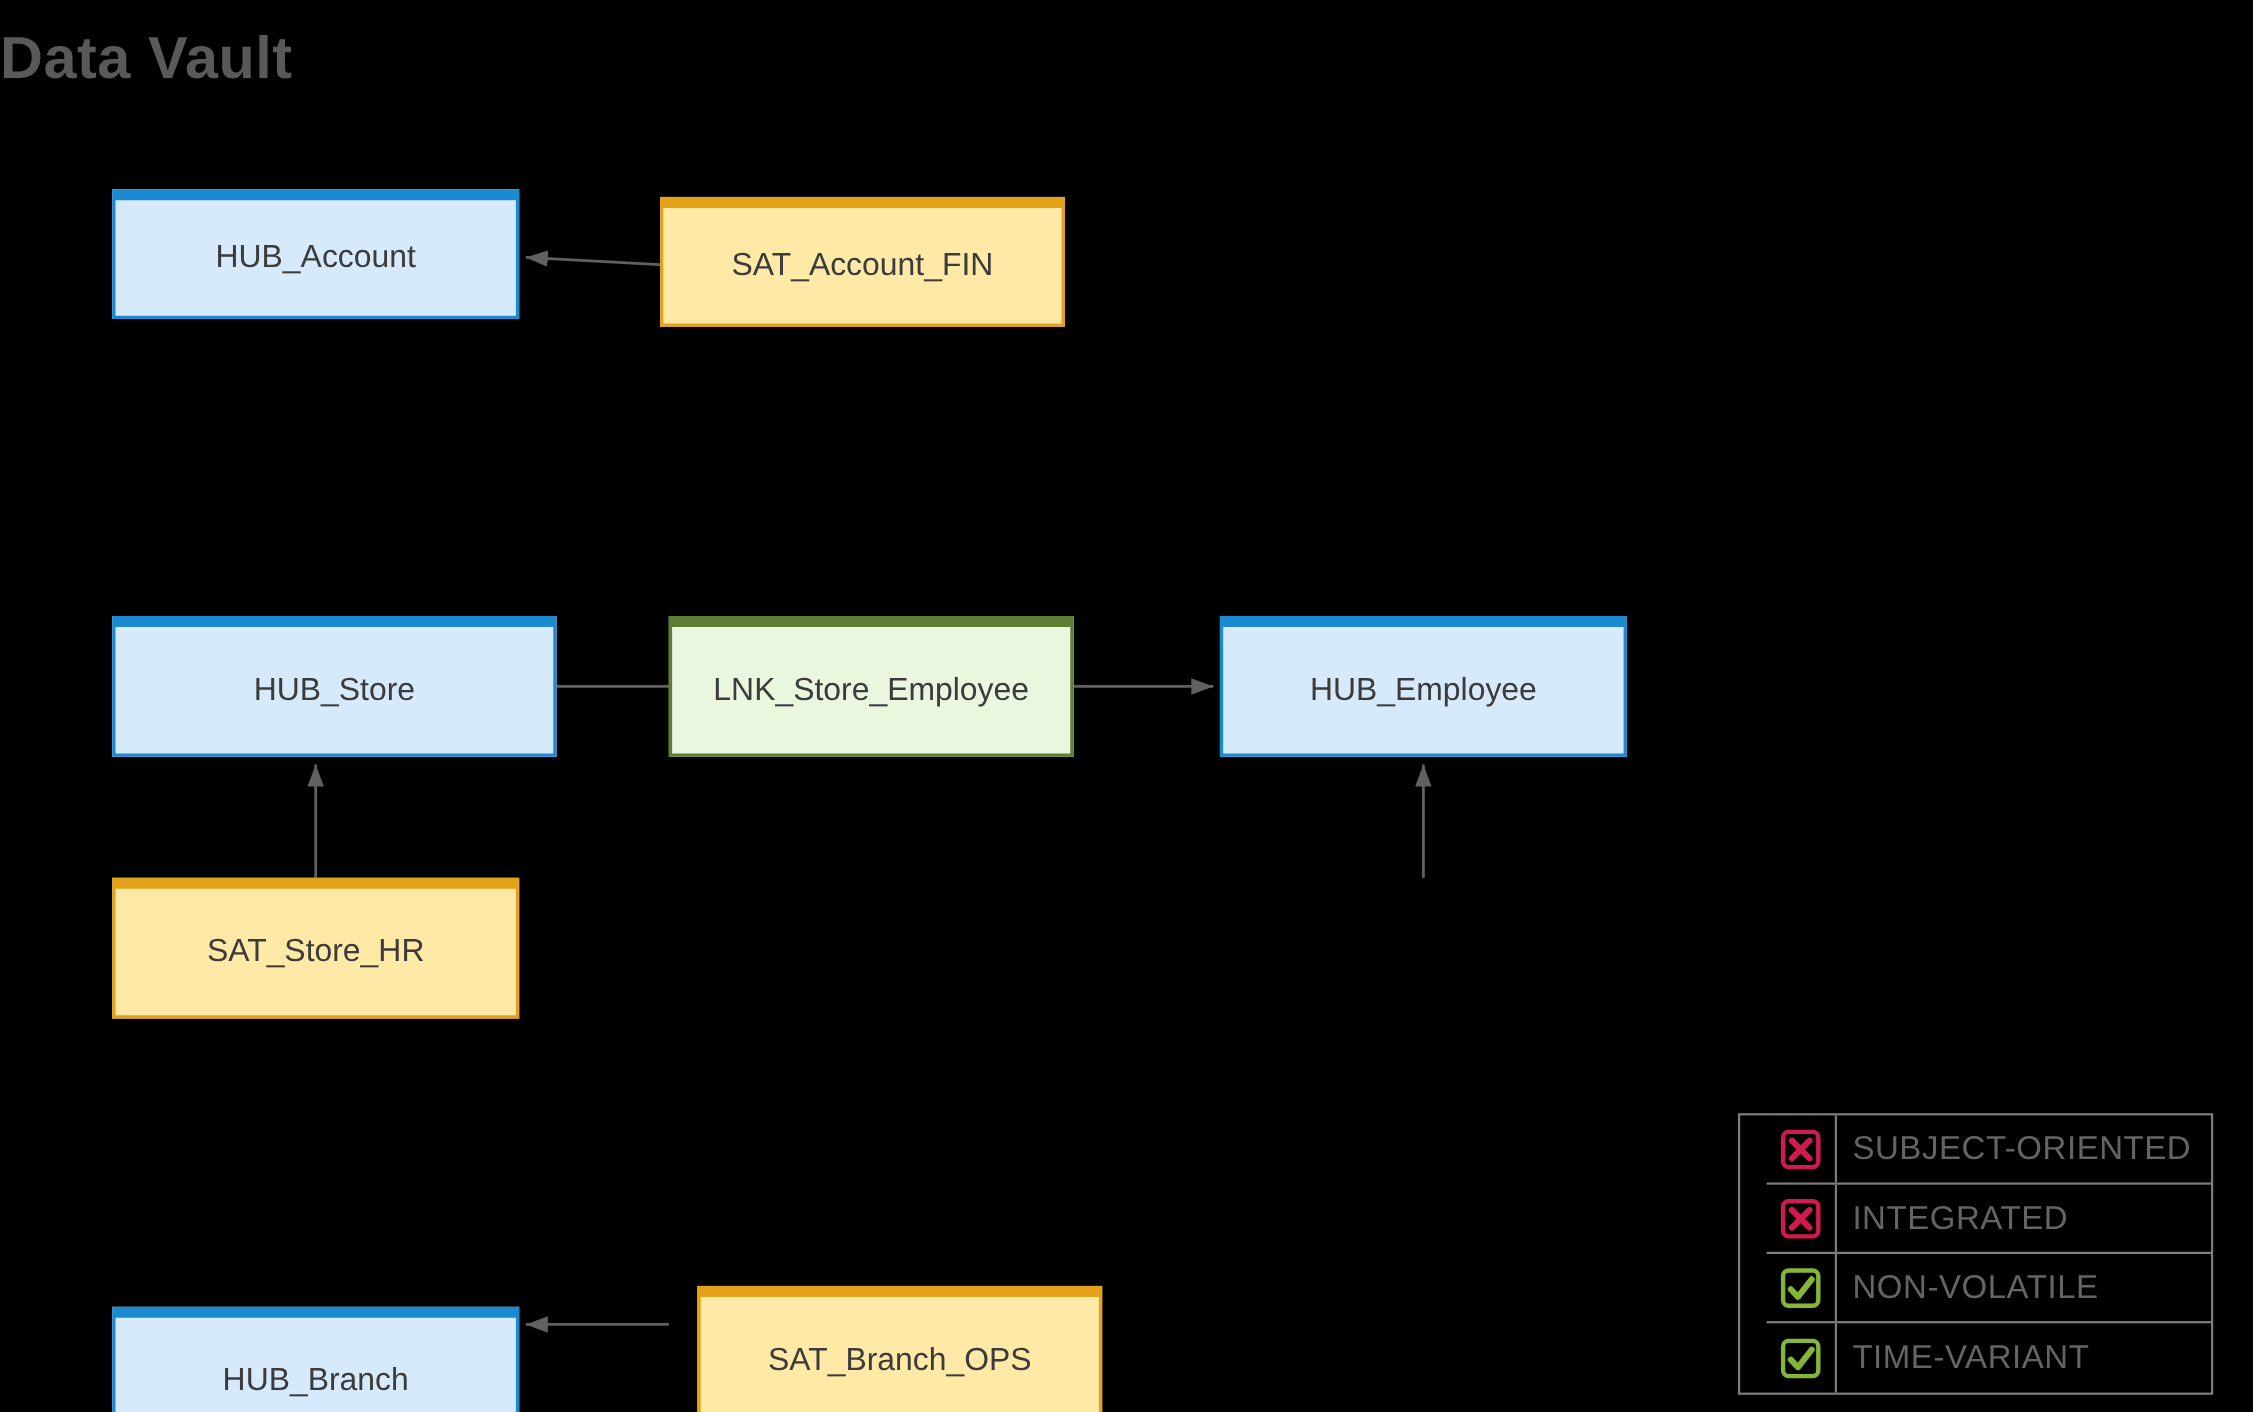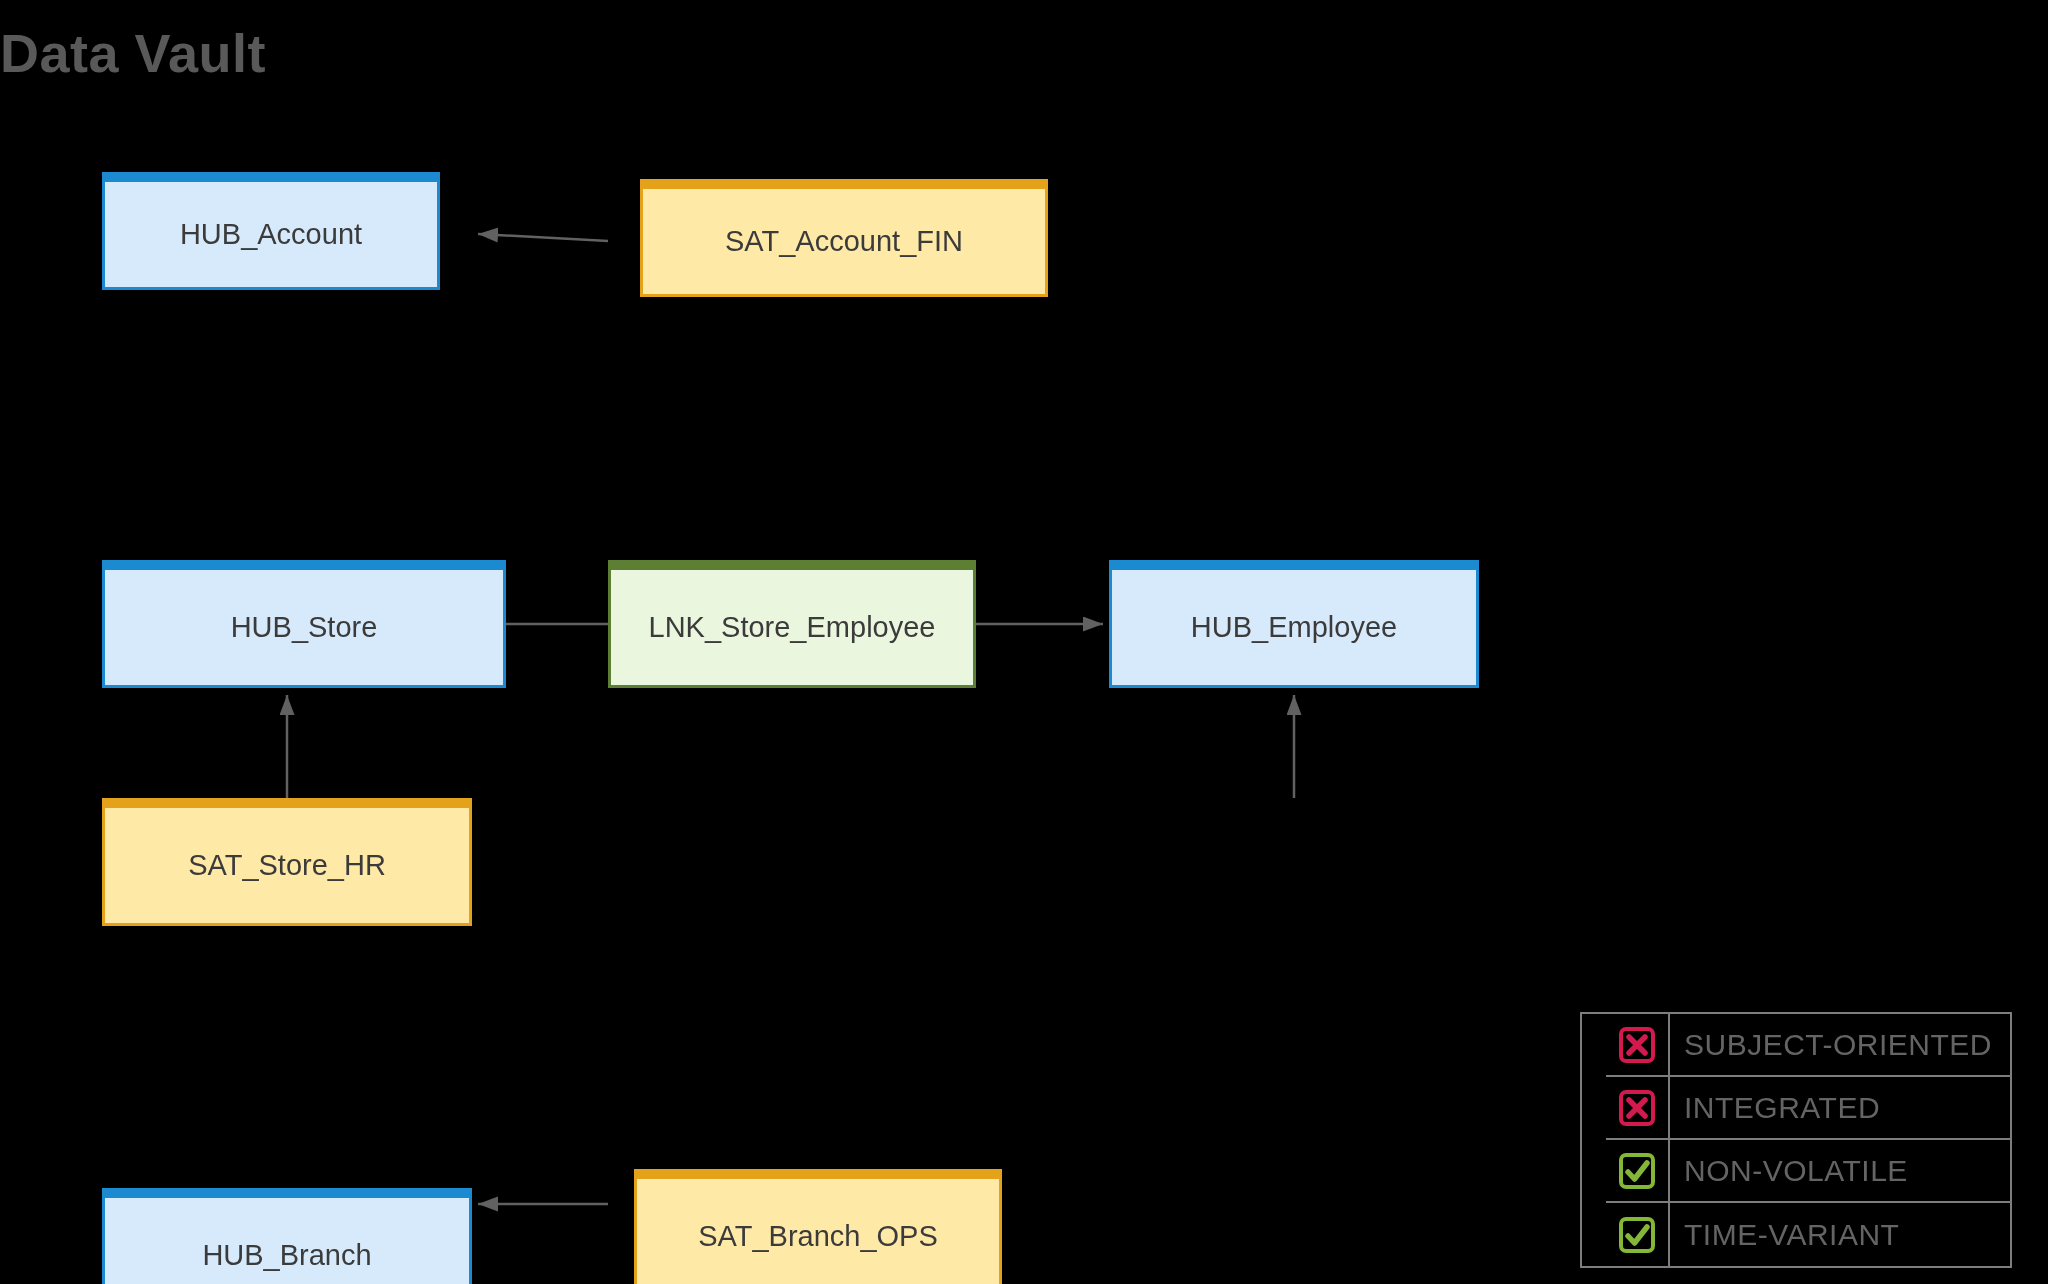--- a/index.html
+++ b/index.html
@@ -124,25 +124,25 @@
       </marker>
     </defs>
     <line x1="608" y1="241" x2="478" y2="234" marker-end="url(#arrow)"></line>
     <line x1="608" y1="624" x2="478" y2="624" marker-end="url(#arrow)"></line>
     <line x1="976" y1="624" x2="1103" y2="624" marker-end="url(#arrow)"></line>
     <line x1="287" y1="798" x2="287" y2="695" marker-end="url(#arrow)"></line>
     <line x1="1294" y1="798" x2="1294" y2="695" marker-end="url(#arrow)"></line>
     <line x1="608" y1="1204" x2="478" y2="1204" marker-end="url(#arrow)"></line>
   </svg>
 
-  <div class="node hub" style="left:102px; top:172px; width:338px; height:118px;">
+  <div class="node hub" style="left:102px; top:172px; width:370px; height:118px;">
     <span>HUB_Account</span>
   </div>
 
-  <div class="node sat" style="left:640px; top:179px; width:408px; height:118px;">
+  <div class="node sat" style="left:600px; top:179px; width:368px; height:118px;">
     <span>SAT_Account_FIN</span>
   </div>
 
   <div class="node hub" style="left:102px; top:560px; width:404px; height:128px;">
     <span>HUB_Store</span>
   </div>
 
   <div class="node lnk" style="left:608px; top:560px; width:368px; height:128px;">
     <span>LNK_Store_Employee</span>
   </div>

